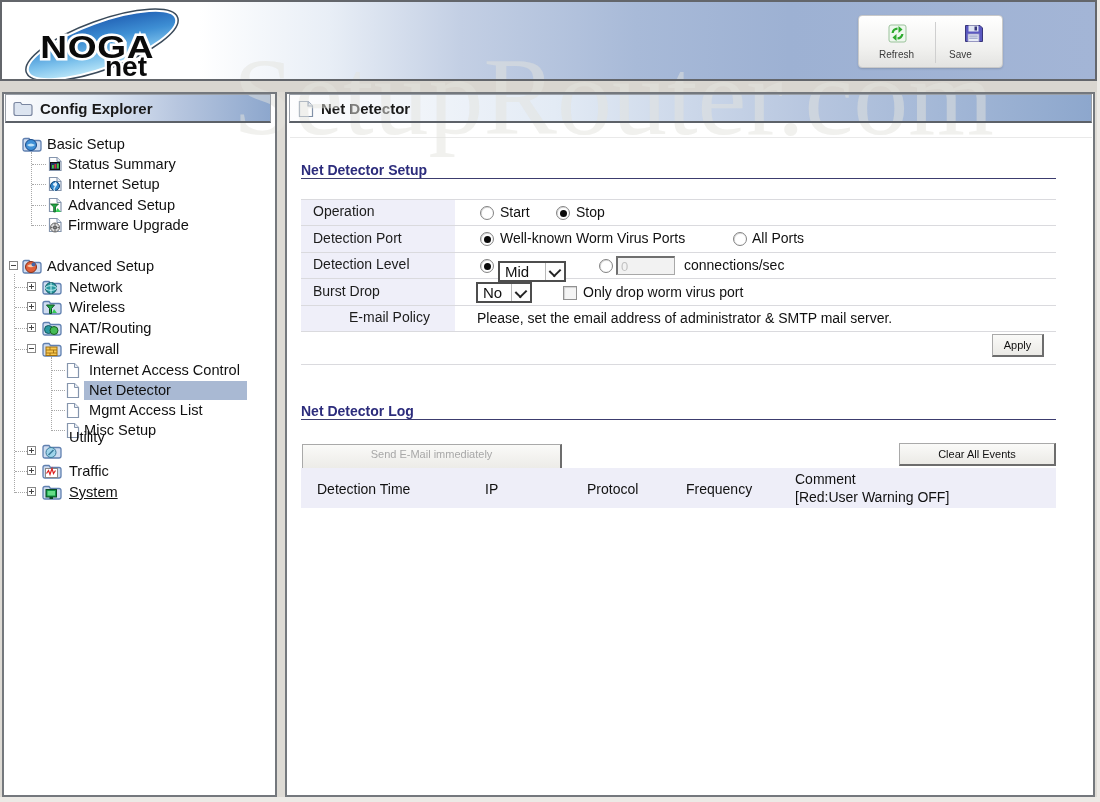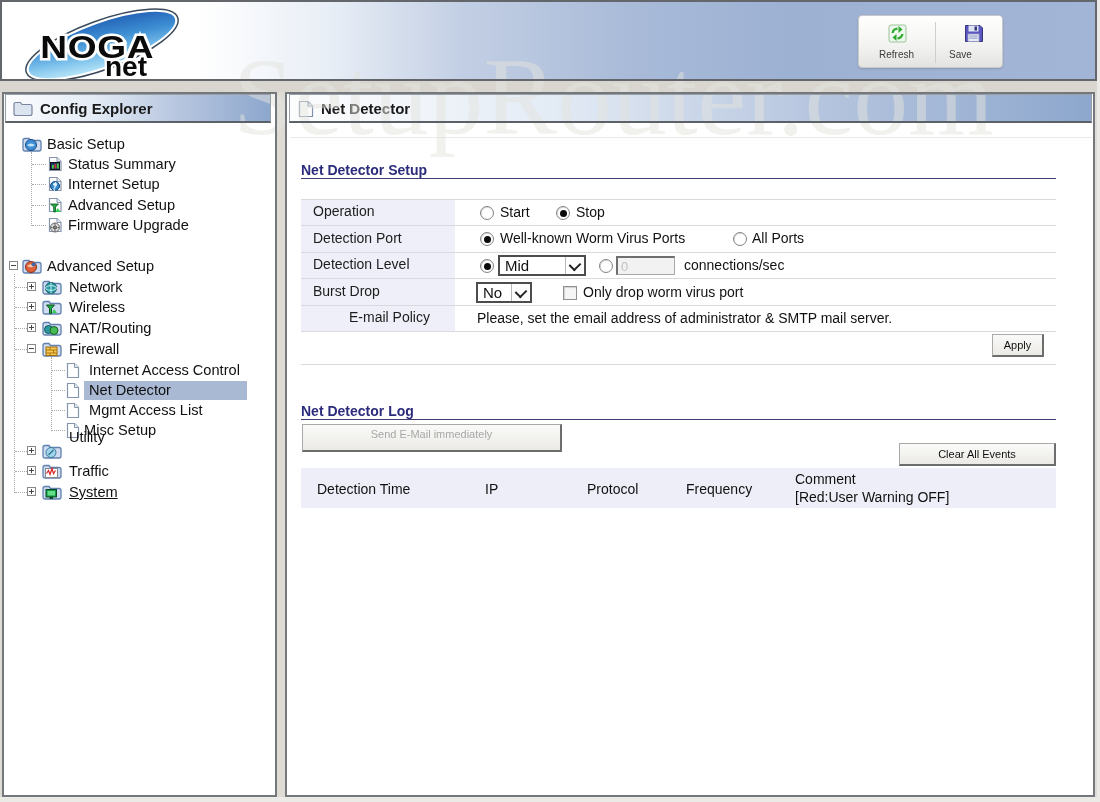--- a/index.html
+++ b/index.html
@@ -318,39 +318,39 @@
 <div class="ltx" style="top:309px;margin-left:36px;">E-mail Policy</div>
 <div class="radio" style="left:480px;top:206px;"></div>
 <div class="ctx" style="left:500px;top:204px;">Start</div>
 <div class="radio sel" style="left:556px;top:206px;"></div>
 <div class="ctx" style="left:576px;top:204px;">Stop</div>
 <div class="radio sel" style="left:480px;top:232px;"></div>
 <div class="ctx" style="left:500px;top:230px;">Well-known Worm Virus Ports</div>
 <div class="radio" style="left:733px;top:232px;"></div>
 <div class="ctx" style="left:752px;top:230px;">All Ports</div>
 <div class="radio sel" style="left:480px;top:259px;"></div>
-<div class="sel2" style="left:498px;top:255px;width:88px;height:21px;">
+<div class="sel2" style="left:498px;top:261px;width:68px;height:21px;">
       <span class="v">Mid</span>
       <span class="ar"></span>
     </div>
 <div class="radio" style="left:599px;top:259px;"></div>
 <div style="position:absolute;left:616px;top:256px;width:59px;height:19px;border:1px solid #a8a8a8;border-top:2px solid #6f6f6f;border-left:2px solid #6f6f6f;background:#f2f2f2;font-size:13px;color:#c2c2c2;line-height:17px;padding-left:3px;">0</div>
 <div class="ctx" style="left:684px;top:257px;">connections/sec</div>
 <div class="sel2" style="left:476px;top:282px;width:56px;height:21px;">
       <span class="v">No</span>
       <span class="ar"></span>
     </div>
 <div style="position:absolute;left:563px;top:286px;width:14px;height:14px;border:1px solid #919191;background:#f5f5f5;box-shadow:inset 1px 1px 1px rgba(0,0,0,0.15);"></div>
 <div class="ctx" style="left:583px;top:284px;">Only drop worm virus port</div>
 <div class="ctx" style="left:477px;top:310px;">Please, set the email address of administrator &amp; SMTP mail server.</div>
 <div class="btn" style="left:992px;top:334px;width:52px;height:23px;line-height:20px;">Apply</div>
 <div class="rowline" style="top:364px;"></div>
 <div class="nh" style="left:301px;top:403px;">Net Detector Log</div>
 <div class="rule" style="left:301px;top:419px;width:755px;"></div>
-<div class="btn" style="left:302px;top:424px;width:260px;height:28px;line-height:19px;color:#a8a8a8;">Send E-Mail immediately</div>
+<div class="btn" style="left:302px;top:444px;width:260px;height:28px;line-height:19px;color:#a8a8a8;">Send E-Mail immediately</div>
 <div class="btn" style="left:899px;top:443px;width:157px;height:23px;line-height:20px;">Clear All Events</div>
 <div style="position:absolute;left:301px;top:468px;width:755px;height:40px;background:#eeeef8;"></div>
 <div class="ctx" style="left:317px;top:481px;">Detection Time</div>
 <div class="ctx" style="left:485px;top:481px;">IP</div>
 <div class="ctx" style="left:587px;top:481px;">Protocol</div>
 <div class="ctx" style="left:686px;top:481px;">Frequency</div>
 <div class="ctx" style="left:795px;top:471px;">Comment</div>
 <div class="ctx" style="left:795px;top:489px;">[Red:User Warning OFF]</div>
 </div>
 <div id="watermark">SetupRouter.com</div>

